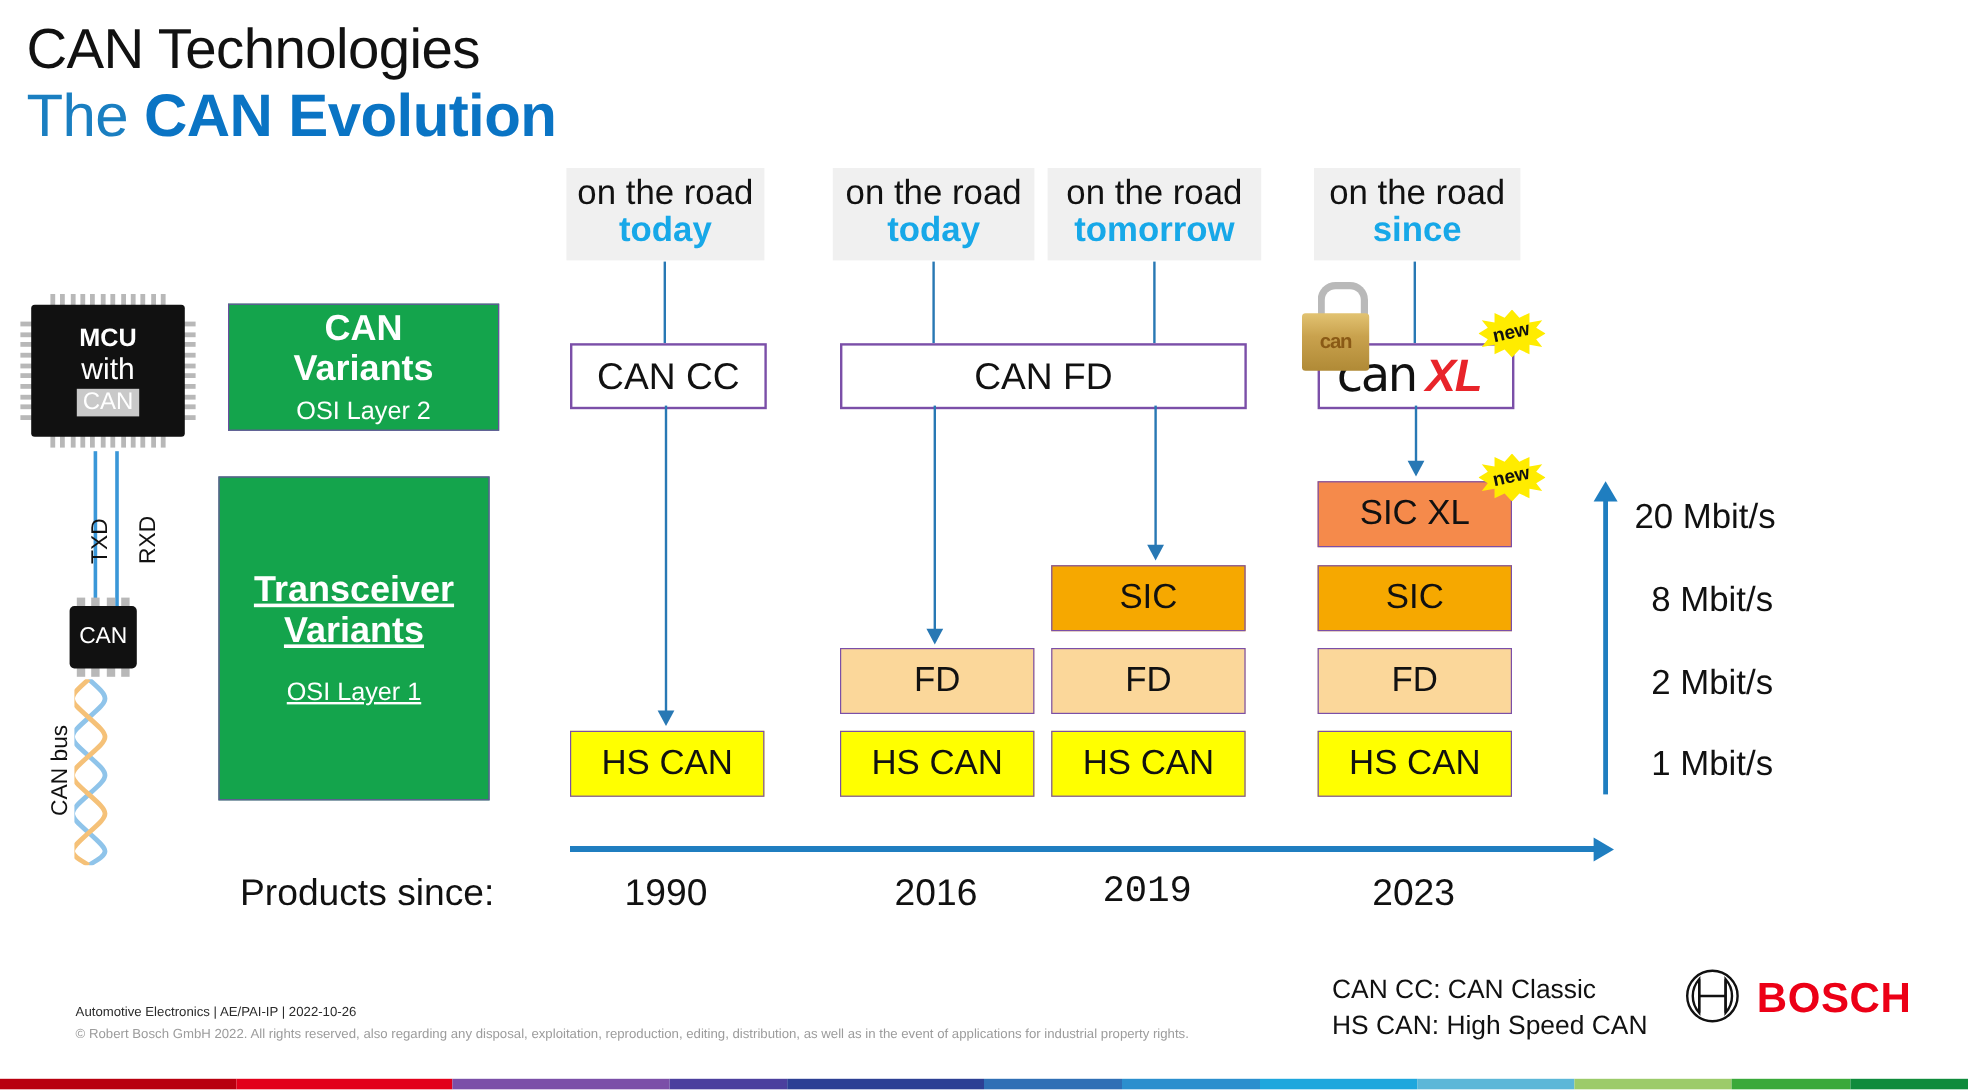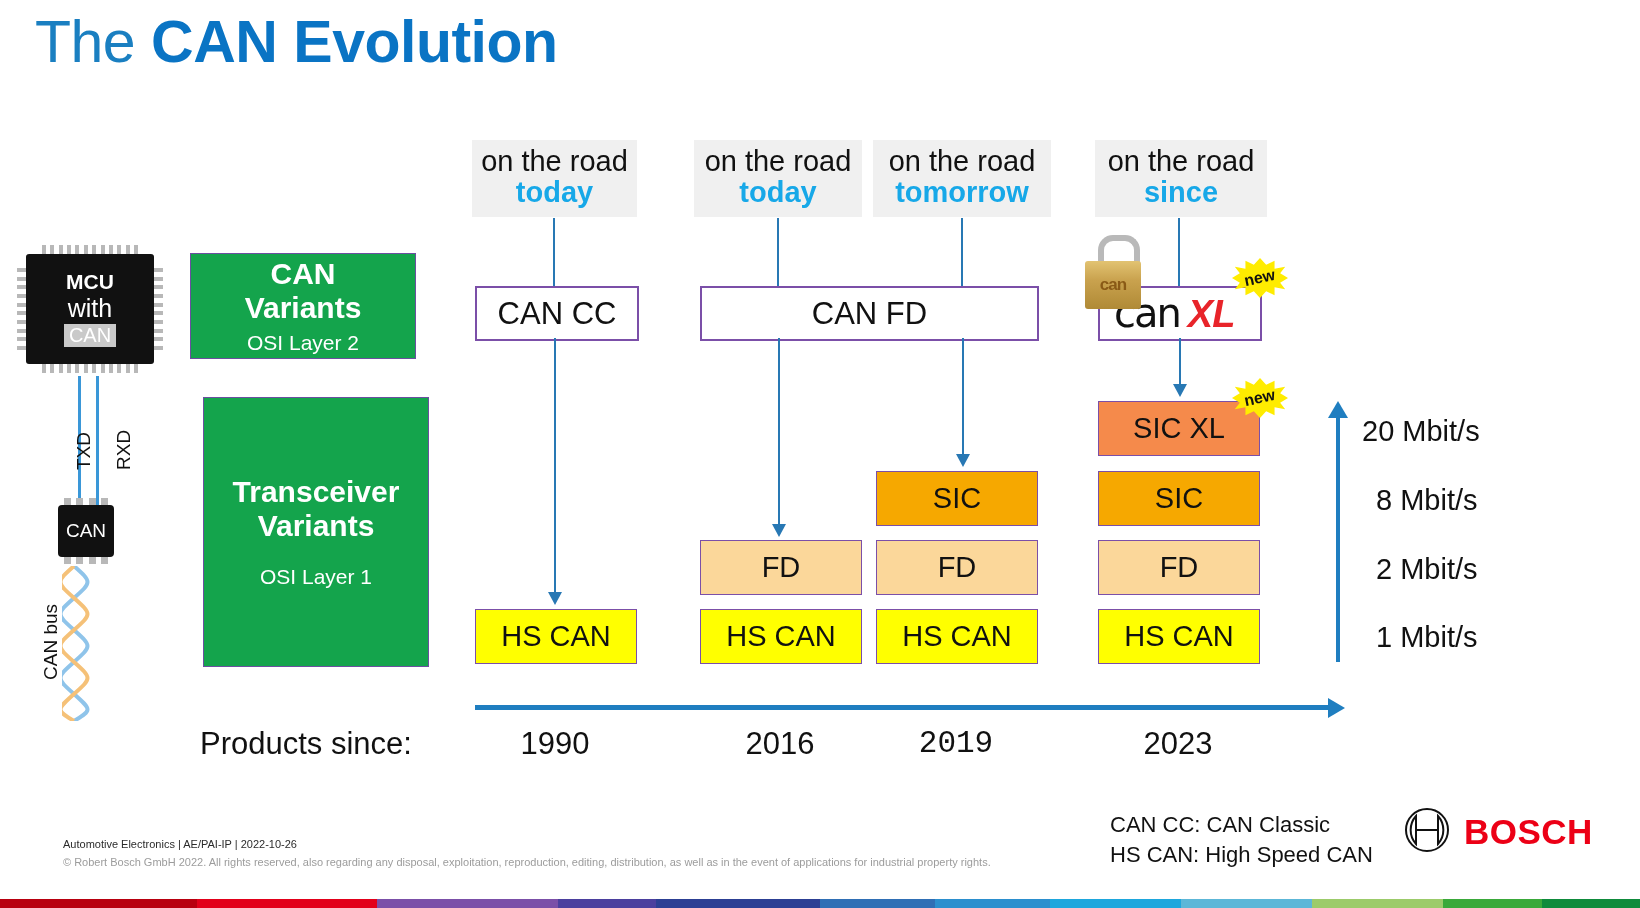--- a/index.html
+++ b/index.html
@@ -10,21 +10,21 @@
     overflow:hidden;
     position:relative;
     color:#000;
   }
   .slide{position:absolute;inset:0;}
   .abs{position:absolute;}
 
   
   #title-block{left:22px;top:14px;width:900px;}
   #title-line1{font-size:47px;line-height:54px;color:#111;font-weight:400;letter-spacing:-0.5px;}
-  #title-line2{font-size:59px;line-height:56px;color:#1a7fc1;font-weight:400;letter-spacing:-0.5px;margin-left:13px;}
+  #title-line2{font-size:50px;line-height:56px;color:#1a7fc1;font-weight:400;letter-spacing:-0.5px;}
   #title-line2 b{font-weight:700;color:#0a74c4;}
 
   
   .road-head{
     background:#f0f0f0;
     text-align:center;
     padding:6px 0 8px 0;
     line-height:1.08;
   }
   .road-head .r1{font-size:29px;color:#111;}
@@ -158,20 +158,21 @@
   
   #supergraphic{position:absolute;left:0;bottom:0;width:1640px;height:9px;display:flex;}
   #supergraphic div{height:100%;}
 </style>
 </head>
 <body>
 
 <div class="slide">
 
   <div class="abs" id="title-block">
+    <div id="title-line1">CAN Technologies</div>
     <div id="title-line2">
       <span>The </span><b>CAN Evolution</b>
     </div>
   </div>
 
   <div class="abs road-head" style="left:472px;top:140px;width:165px;">
     <div class="r1">on the road</div>
     <div class="r2">today</div>
   </div>
   <div class="abs road-head" style="left:694px;top:140px;width:168px;">
@@ -191,21 +192,21 @@
   <div class="abs vline" style="left:777px;top:218px;height:68px;"></div>
   <div class="abs vline" style="left:961px;top:218px;height:68px;"></div>
   <div class="abs vline" style="left:1178px;top:218px;height:68px;"></div>
 
   <div class="abs greenbox" id="green-variants" style="left:190px;top:253px;width:224px;height:104px;">
     <div class="gt">CAN</div>
     <div class="gt">Variants</div>
     <div class="gs">OSI Layer 2</div>
   </div>
 
-  <div class="abs greenbox" id="green-transceiver" style="left:203px;top:397px;width:224px;height:268px;">
+  <div class="abs greenbox" id="green-transceiver" style="left:182px;top:397px;width:224px;height:268px;text-decoration:underline;">
     <div class="gt">Transceiver</div>
     <div class="gt">Variants</div>
     <div class="gs">OSI Layer 1</div>
   </div>
 
   <div class="abs varbox" style="left:475px;top:286px;width:160px;height:51px;">
     <span>CAN CC</span>
   </div>
 
   <div class="abs varbox" style="left:700px;top:286px;width:335px;height:51px;">

